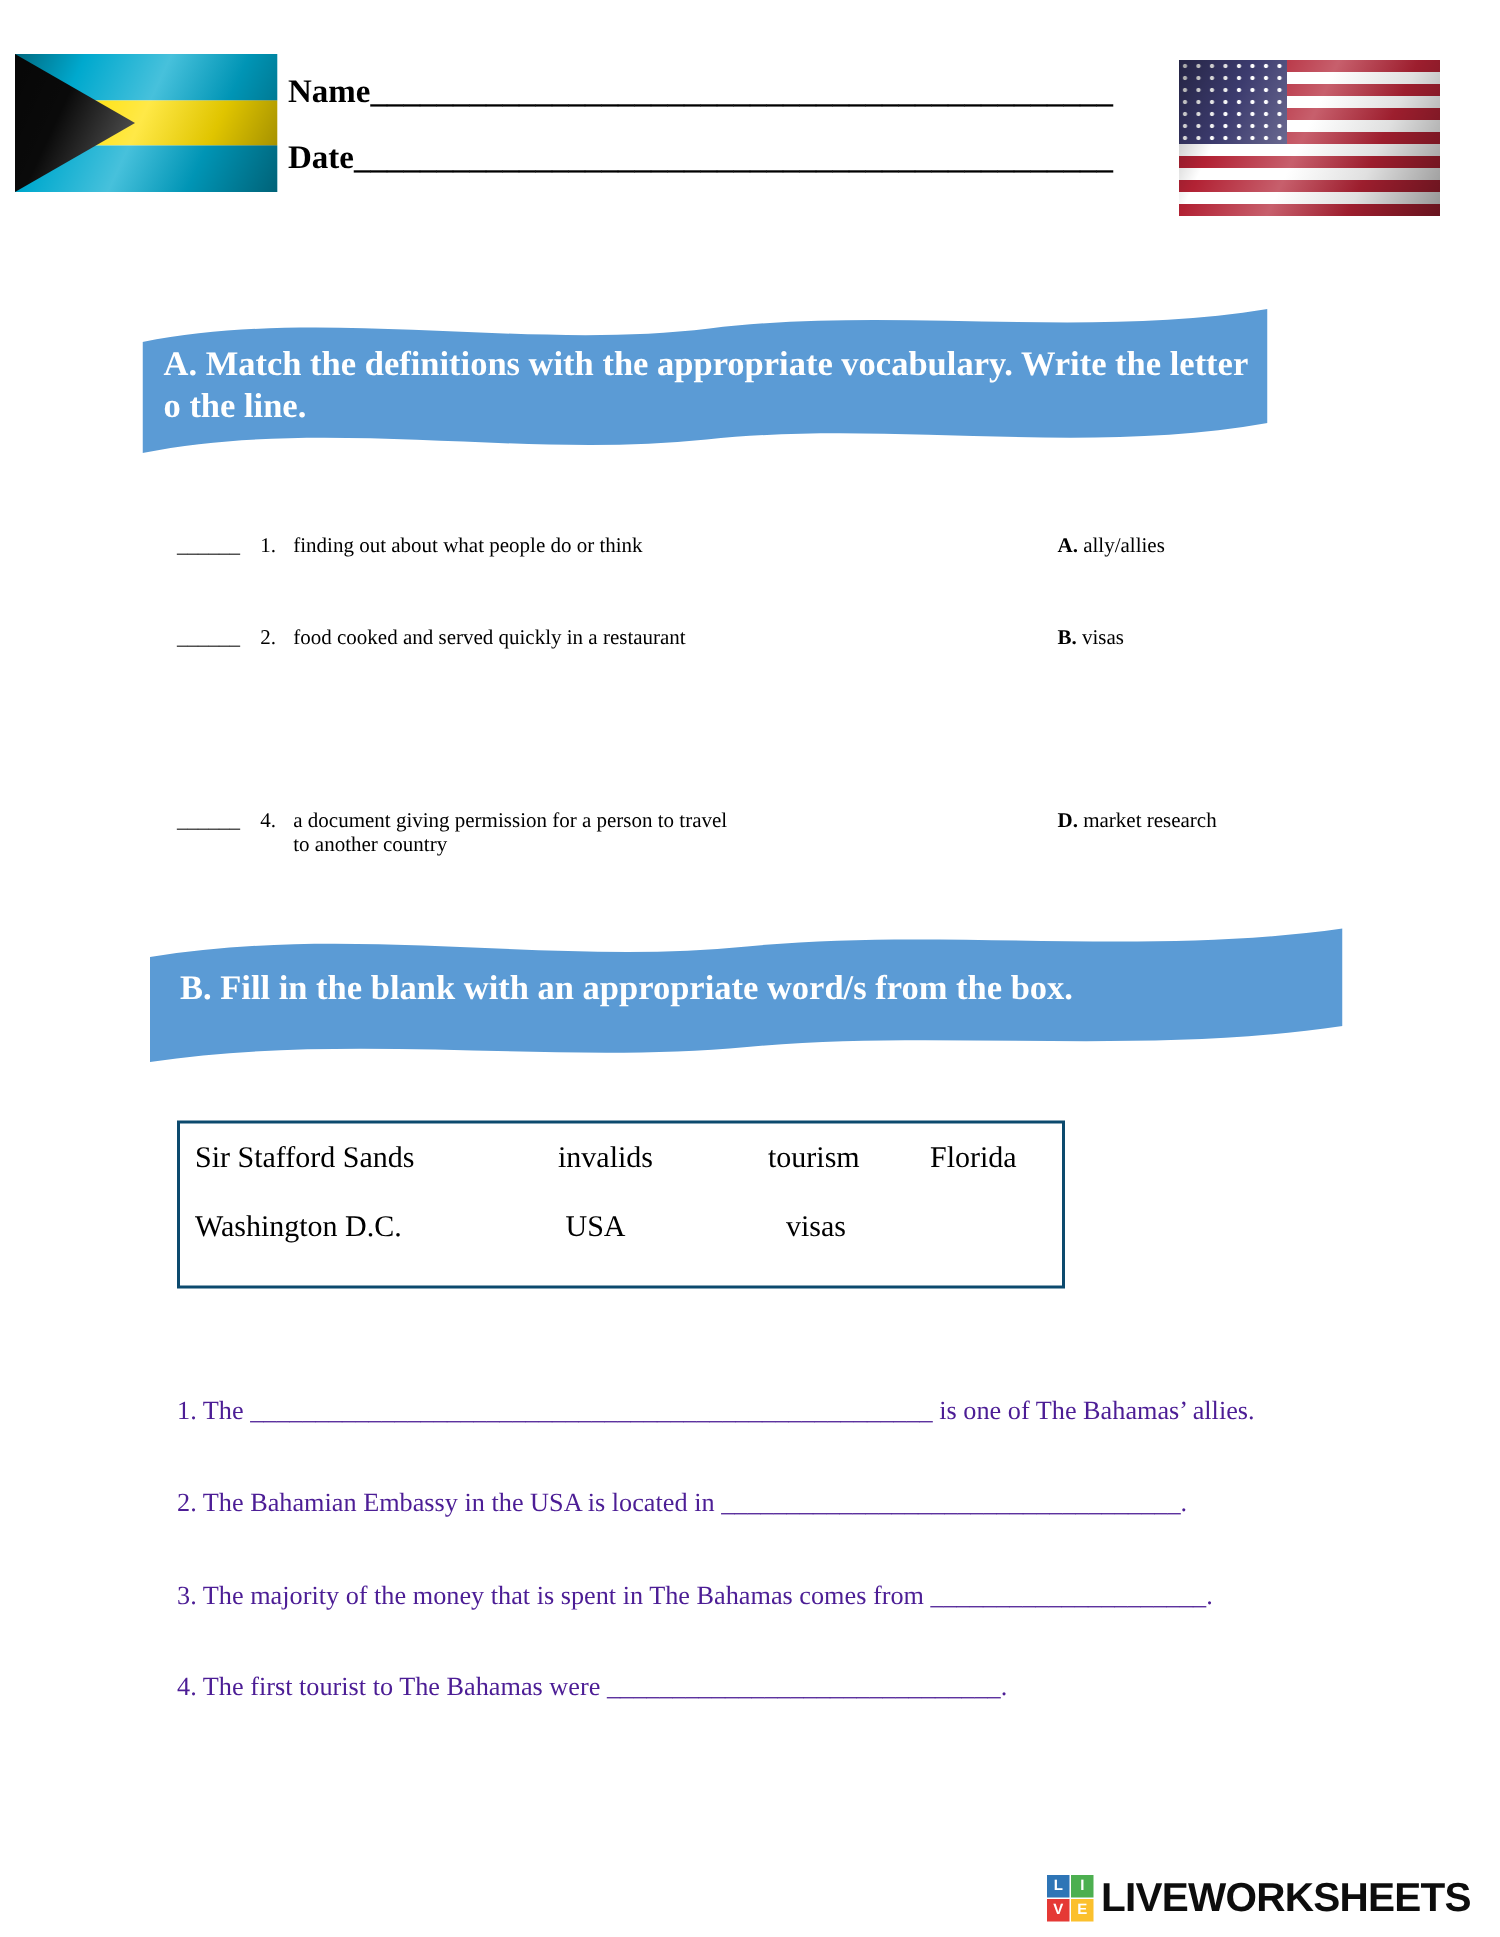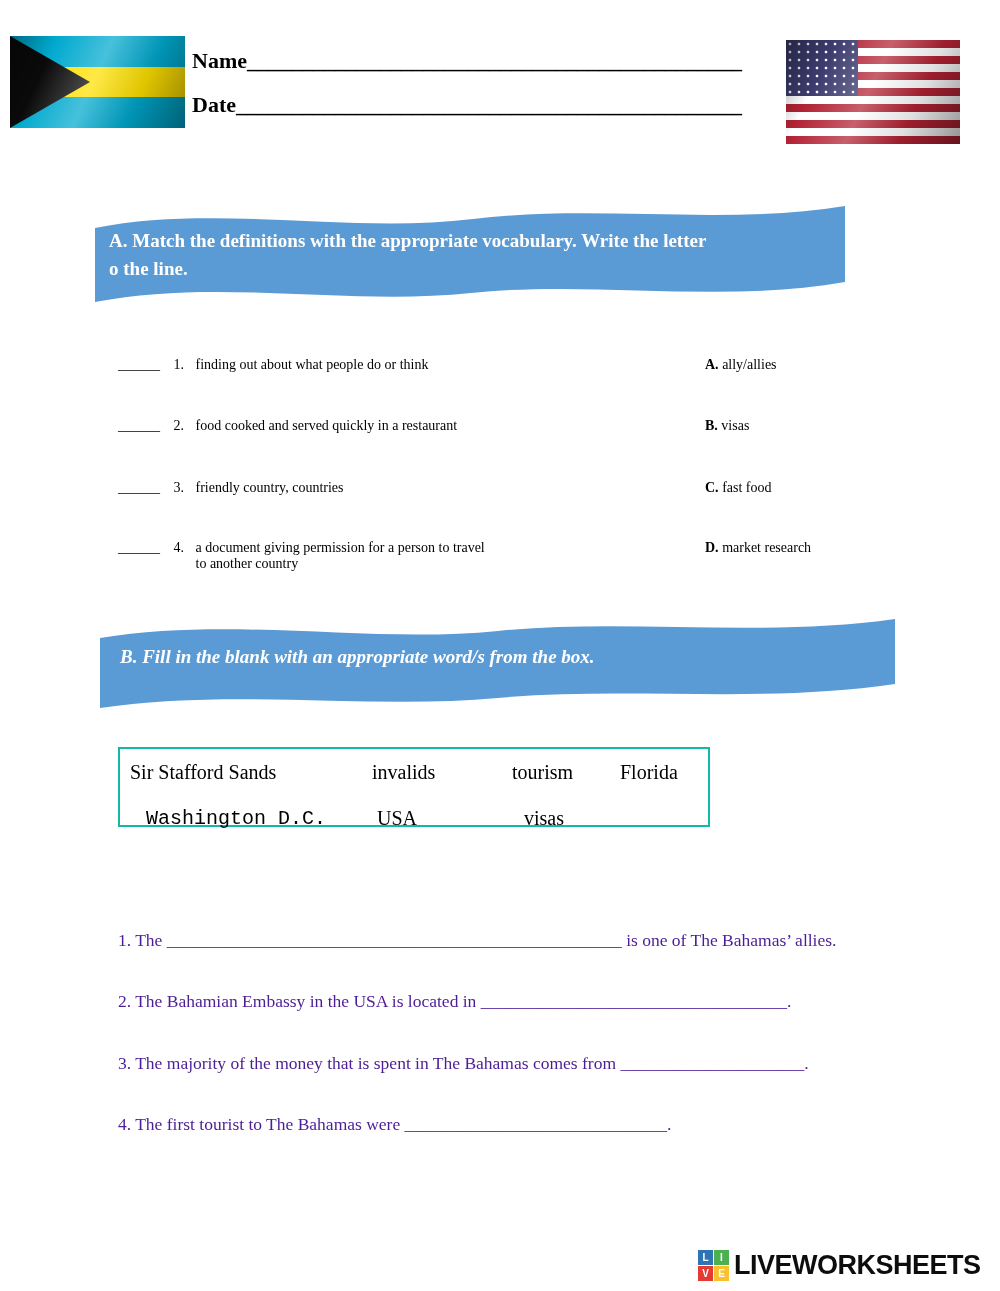--- a/index.html
+++ b/index.html
@@ -22,40 +22,40 @@
     background-image:radial-gradient(circle at 4px 4px, #ffffff 1.1px, rgba(255,255,255,0) 1.7px);
     background-size:9px 8px; }
 
   
   .field-row { position:absolute; left:192px; font-size:22px; font-weight:bold; color:#000; white-space:nowrap; }
   .title { position:absolute; left:192px; top:141px; font-size:20px; font-weight:bold; color:#000; white-space:nowrap; }
 
   
   .banner { position:absolute; }
   .banner svg { display:block; }
-  .banner-text { position:absolute; color:#ffffff; font-weight:bold; font-size:19px; white-space:nowrap; }
+  .banner-text { position:absolute; color:#ffffff; font-weight:bold; font-size:23px; white-space:nowrap; }
   .banner-a { left:95px; top:198px; width:750px; height:115px; }
   .banner-a .l1 { left:14px; top:32px; }
   .banner-a .l2 { left:14px; top:60px; }
-  .banner-b { left:100px; top:612px; width:795px; height:98px;font-style:italic; }
+  .banner-b { left:100px; top:612px; width:795px; height:98px; }
   .banner-b .l1 { left:20px; top:34px; }
 
   
   .match-row { position:absolute; left:118px; width:770px; font-size:14px; color:#000; }
   .mnum { margin-left:10px; }
   .mdef { display:inline-block; vertical-align:top; margin-left:8px; max-width:430px; }
   .mchoice { position:absolute; left:587px; top:0; white-space:nowrap; }
   .mchoice b { font-weight:bold; }
 
   
-  .word-box { position:absolute; left:118px; top:747px; width:592px; height:80px; border:2px solid #14b8a6; font-size:20px; color:#000; }
+  .word-box { position:absolute; left:118px; top:747px; width:592px; height:112px; border:2px solid #0c4a6e; font-size:20px; color:#000; }
   .wb-word { position:absolute; white-space:nowrap; }
   .r1 { top:12px; } .r2 { top:58px; }
   .w11 { left:10px; } .w12 { left:252px; } .w13 { left:392px; } .w14 { left:500px; }
-  .w21 { left:26px;font-family:Liberation Mono, monospace; } .w22 { left:257px; } .w23 { left:404px; }
+  .w21 { left:10px; } .w22 { left:257px; } .w23 { left:404px; }
 
   
   .q-row { position:absolute; left:118px; font-size:17.5px; color:#4c1d95; white-space:nowrap; }
 
   
   .footer { position:absolute; left:698px; top:1250px; display:flex; align-items:center; gap:5px; }
   .logo-grid { display:grid; grid-template-columns:15px 15px; grid-template-rows:15px 15px; gap:1px; }
   .tile { color:#fff; font-family:"Liberation Sans", sans-serif; font-weight:bold; font-size:10px;
     display:flex; align-items:center; justify-content:center; }
   .logo-text { font-family:"Liberation Sans", sans-serif; font-weight:bold; font-size:27px; color:#0d0d0d; letter-spacing:-0.5px; }
@@ -114,32 +114,20 @@
     <span class="mdef">
       <span>food cooked and served quickly in a restaurant</span>
       <div></div>
     </span>
     <span class="mchoice">
       <b>B.</b>
       <span>visas</span>
     </span>
   </div>
 
-  <div class="match-row" style="top:480px">
-    <span>______</span>
-    <span class="mnum">3.</span>
-    <span class="mdef">
-      <span>friendly country, countries</span>
-      <div></div>
-    </span>
-    <span class="mchoice">
-      <b>C.</b>
-      <span>fast food</span>
-    </span>
-  </div>
 
   <div class="match-row" style="top:540px">
     <span>______</span>
     <span class="mnum">4.</span>
     <span class="mdef">
       <span>a document giving permission for a person to travel</span>
       <div>to another country</div>
     </span>
     <span class="mchoice">
       <b>D.</b>

